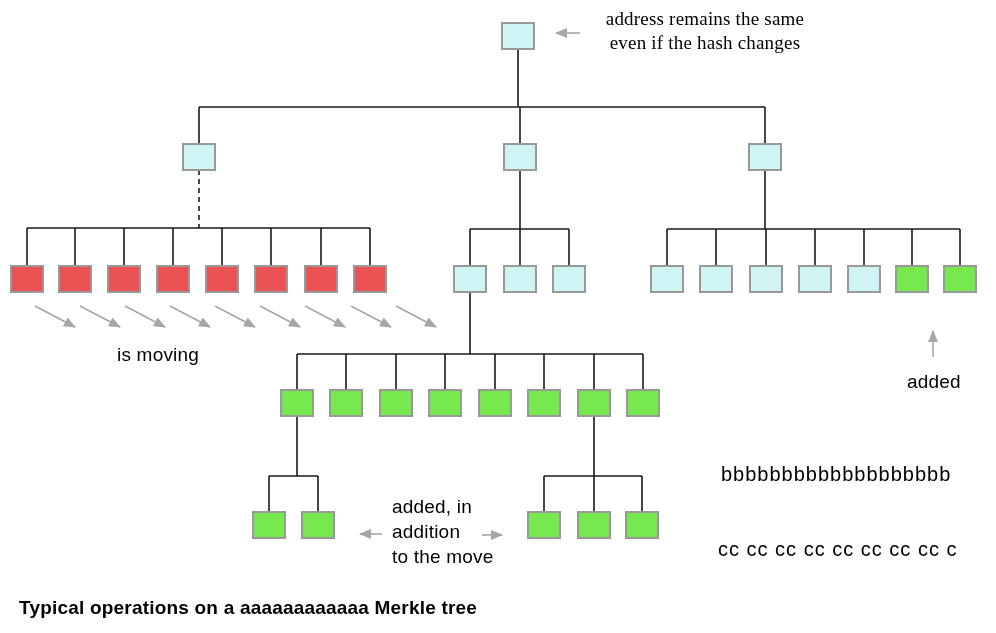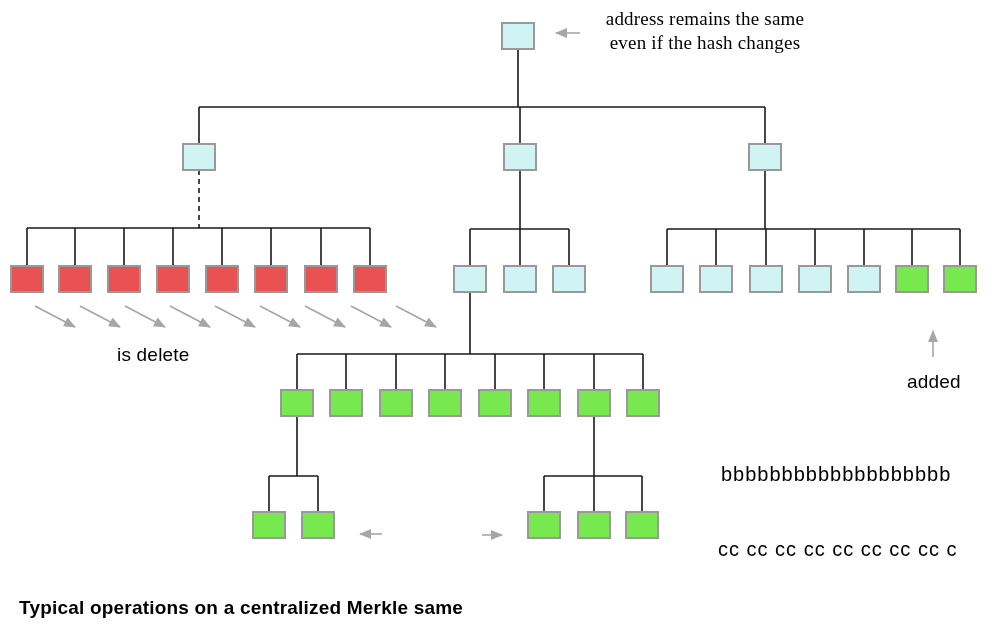--- a/index.html
+++ b/index.html
@@ -114,27 +114,30 @@
 
   <div class="node green" style="left:252px;top:511px;"></div>
   <div class="node green" style="left:301px;top:511px;"></div>
 
   <div class="node green" style="left:527px;top:511px;"></div>
   <div class="node green" style="left:577px;top:511px;"></div>
   <div class="node green" style="left:625px;top:511px;"></div>
 
   <div class="note center" style="left:570px;top:7px;width:270px;font-family:Liberation Serif, serif;">address remains the same
 even if the hash changes</div>
-  <div class="note" style="left:117px;top:343px;">is delete</div>
+  <div class="note" style="left:117px;top:343px;">is moving</div>
   <div class="note" style="left:907px;top:370px;">added</div>
+  <div class="note addition-note" style="left:392px;top:494px;">added, in
+addition
+to the move</div>
 
   <div class="hash-block">
     <div>bbbbbbbbbbbbbbbbbbb</div>
     <div>cc cc cc cc cc cc cc cc c</div>
     
     
     
     
   </div>
 
-  <div class="caption">Typical operations on a centralized Merkle same</div>
+  <div class="caption">Typical operations on a aaaaaaaaaaaa Merkle tree</div>
 
 </div>
 
 </body></html>

